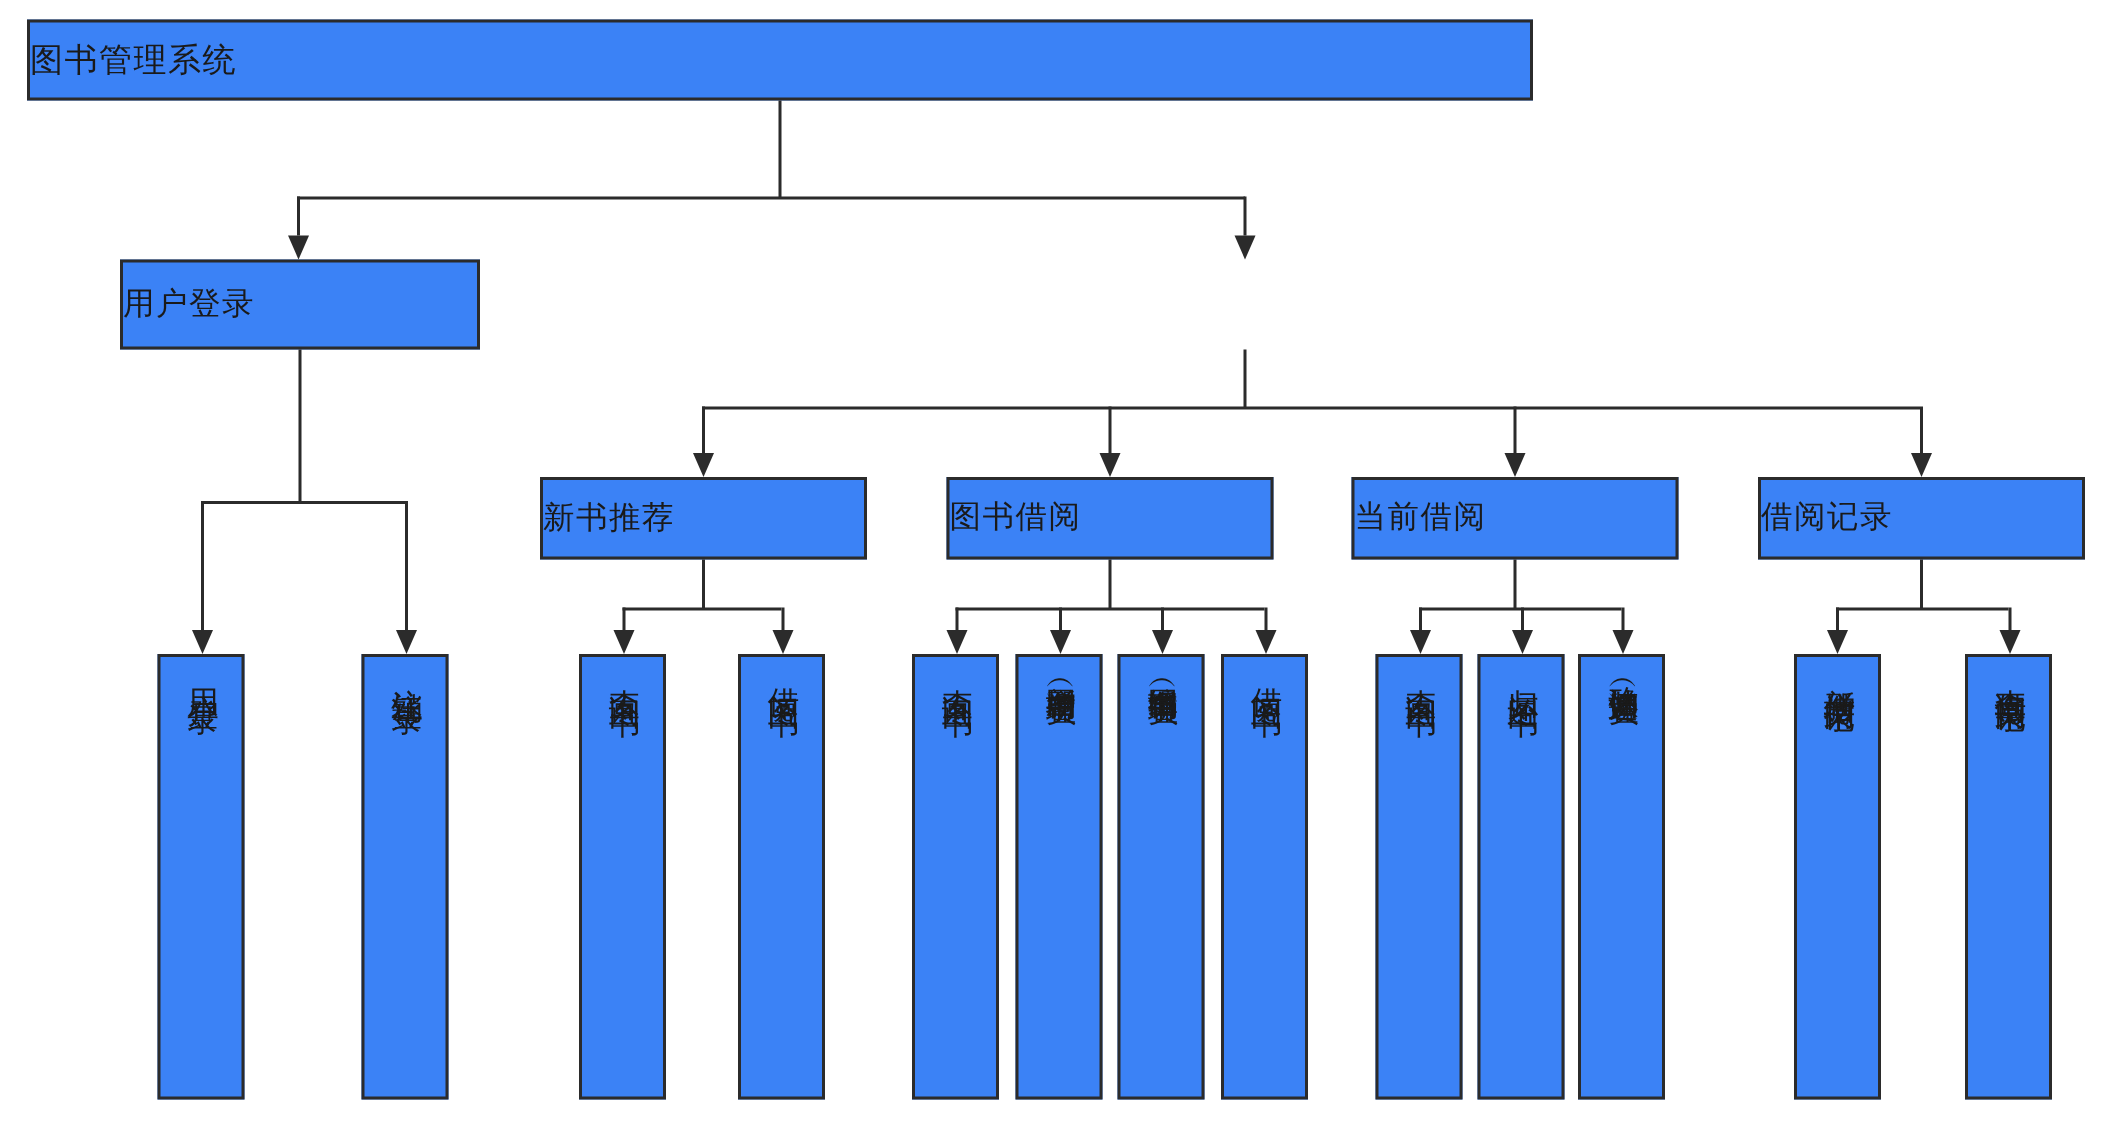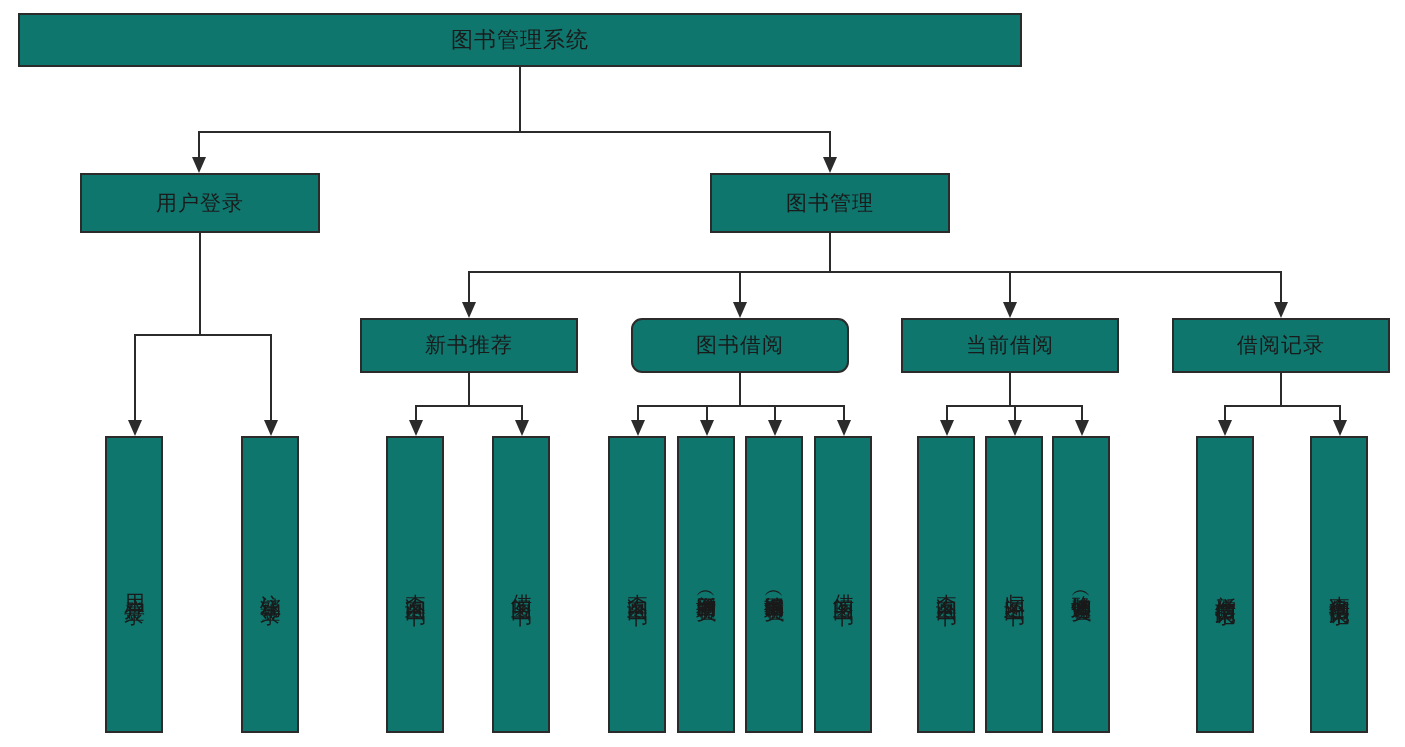--- a/index.html
+++ b/index.html
@@ -15,24 +15,24 @@
     width: 1405px;
     height: 747px;
     background: #ffffff;
     overflow: hidden;
   }
   
   .node {
     position: absolute;
     box-sizing: border-box;
     border: 2px solid #2b2b2b;
-    background: #0f766e;
+    background: #3b82f6;
     display: flex;
     align-items: center;
-    justify-content: center;
+    justify-content: flex-start;
     color: #1a1a1a;
     line-height: 1.18;
     text-align: center;
   }
   .node.h {              
     font-size: 21px;
     letter-spacing: 1px;
   }
   .node.root  { font-size: 22px; }
   .node.v {              
@@ -87,23 +87,20 @@
 
   <div class="ln-h" style="left:198px; top:131px; width:632px;"></div>
 
   <div class="ln-v" style="left:198px; top:131px; height:26px;"></div>
   <div class="arrow" style="left:192px; top:157px;"></div>
   <div class="ln-v" style="left:829px; top:131px; height:26px;"></div>
   <div class="arrow" style="left:823px; top:157px;"></div>
 
   <div class="node h" style="left:80px; top:173px; width:240px; height:60px;">
     <span>用户登录</span>
-  </div>
-  <div class="node h" style="left:710px; top:173px; width:240px; height:60px;">
-    <span>图书管理</span>
   </div>
 
   <div class="ln-v" style="left:199px; top:233px; height:102px;"></div>
   <div class="ln-h" style="left:134px; top:334px; width:136px;"></div>
   <div class="ln-v" style="left:134px; top:334px; height:86px;"></div>
   <div class="arrow" style="left:128px; top:420px;"></div>
   <div class="ln-v" style="left:270px; top:334px; height:86px;"></div>
   <div class="arrow" style="left:264px; top:420px;"></div>
 
   <div class="ln-v" style="left:829px; top:233px; height:39px;"></div>
@@ -113,21 +110,21 @@
   <div class="ln-v" style="left:739px; top:271px; height:31px;"></div>
   <div class="arrow" style="left:733px; top:302px;"></div>
   <div class="ln-v" style="left:1009px; top:271px; height:31px;"></div>
   <div class="arrow" style="left:1003px; top:302px;"></div>
   <div class="ln-v" style="left:1280px; top:271px; height:31px;"></div>
   <div class="arrow" style="left:1274px; top:302px;"></div>
 
   <div class="node h" style="left:360px; top:318px; width:218px; height:55px;font-family:Liberation Serif, serif;">
     <span>新书推荐</span>
   </div>
-  <div class="node h" style="left:631px; top:318px; width:218px; height:55px;border-radius:11px;">
+  <div class="node h" style="left:631px; top:318px; width:218px; height:55px;">
     <span>图书借阅</span>
   </div>
   <div class="node h" style="left:1172px; top:318px; width:218px; height:55px;">
     <span>借阅记录</span>
   </div>
   <div class="node h" style="left:901px; top:318px; width:218px; height:55px;">
     <span>当前借阅</span>
   </div>
 
   <div class="ln-v" style="left:468px; top:373px; height:33px;"></div>

